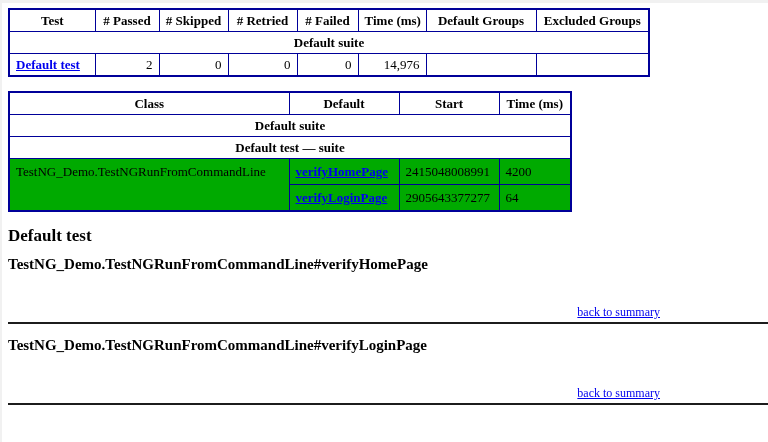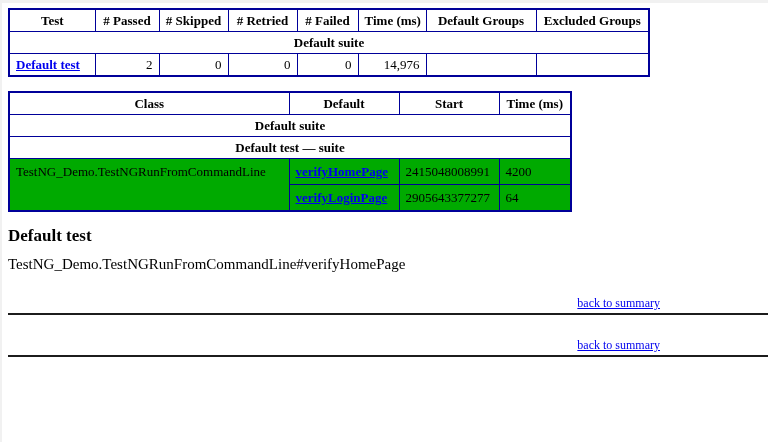--- a/index.html
+++ b/index.html
@@ -37,24 +37,24 @@
   .num { text-align: right; }
 
   table a { font-weight: bold; }
   a { color: #0000EE; text-decoration: underline; cursor: pointer; }
 
   .summary-table { width: 640px; }
   .methods-table { width: 562px; }
   .passed-row td { background-color: #00AA00; padding-top: 5px; padding-bottom: 5px; }
 
   h2.test-title { font-size: 17px; line-height: 20px; margin: 14px 0 9px 0; font-weight: bold; }
-  h3.method-title { font-size: 15px; line-height: 18px; margin: 0; font-weight: normal; }
+  h3.method-title { font-size: 15px; line-height: 18px; margin: 0; font-weight: bold; }
 
   .back-line {
-    margin: 23px 0 3px 0;
+    margin: 32px 0 3px 0;
     text-align: right; padding-right: 108px;
     font-size: 12px; line-height: 14px;
   }
   .back-line a { font-weight: normal; }
 
   hr.section-rule {
     border: none; border-top: 2px solid #1c1c1c;
     width: 100%; margin: 0 0 12px 0;
   }
 </style>
@@ -139,18 +139,19 @@
     </table>
 
   <h2 class="test-title">Default test</h2>
 
   <h3 class="method-title">TestNG_Demo.TestNGRunFromCommandLine#verifyHomePage</h3>
   <p class="back-line">
     <a>back to summary</a>
   </p>
   <hr class="section-rule">
 
+  <h3 class="method-title">TestNG_Demo.TestNGRunFromCommandLine#verifyLoginPage</h3>
   <p class="back-line">
     <a>back to summary</a>
   </p>
   <hr class="section-rule">
 
 </div>
 
 </body></html>

